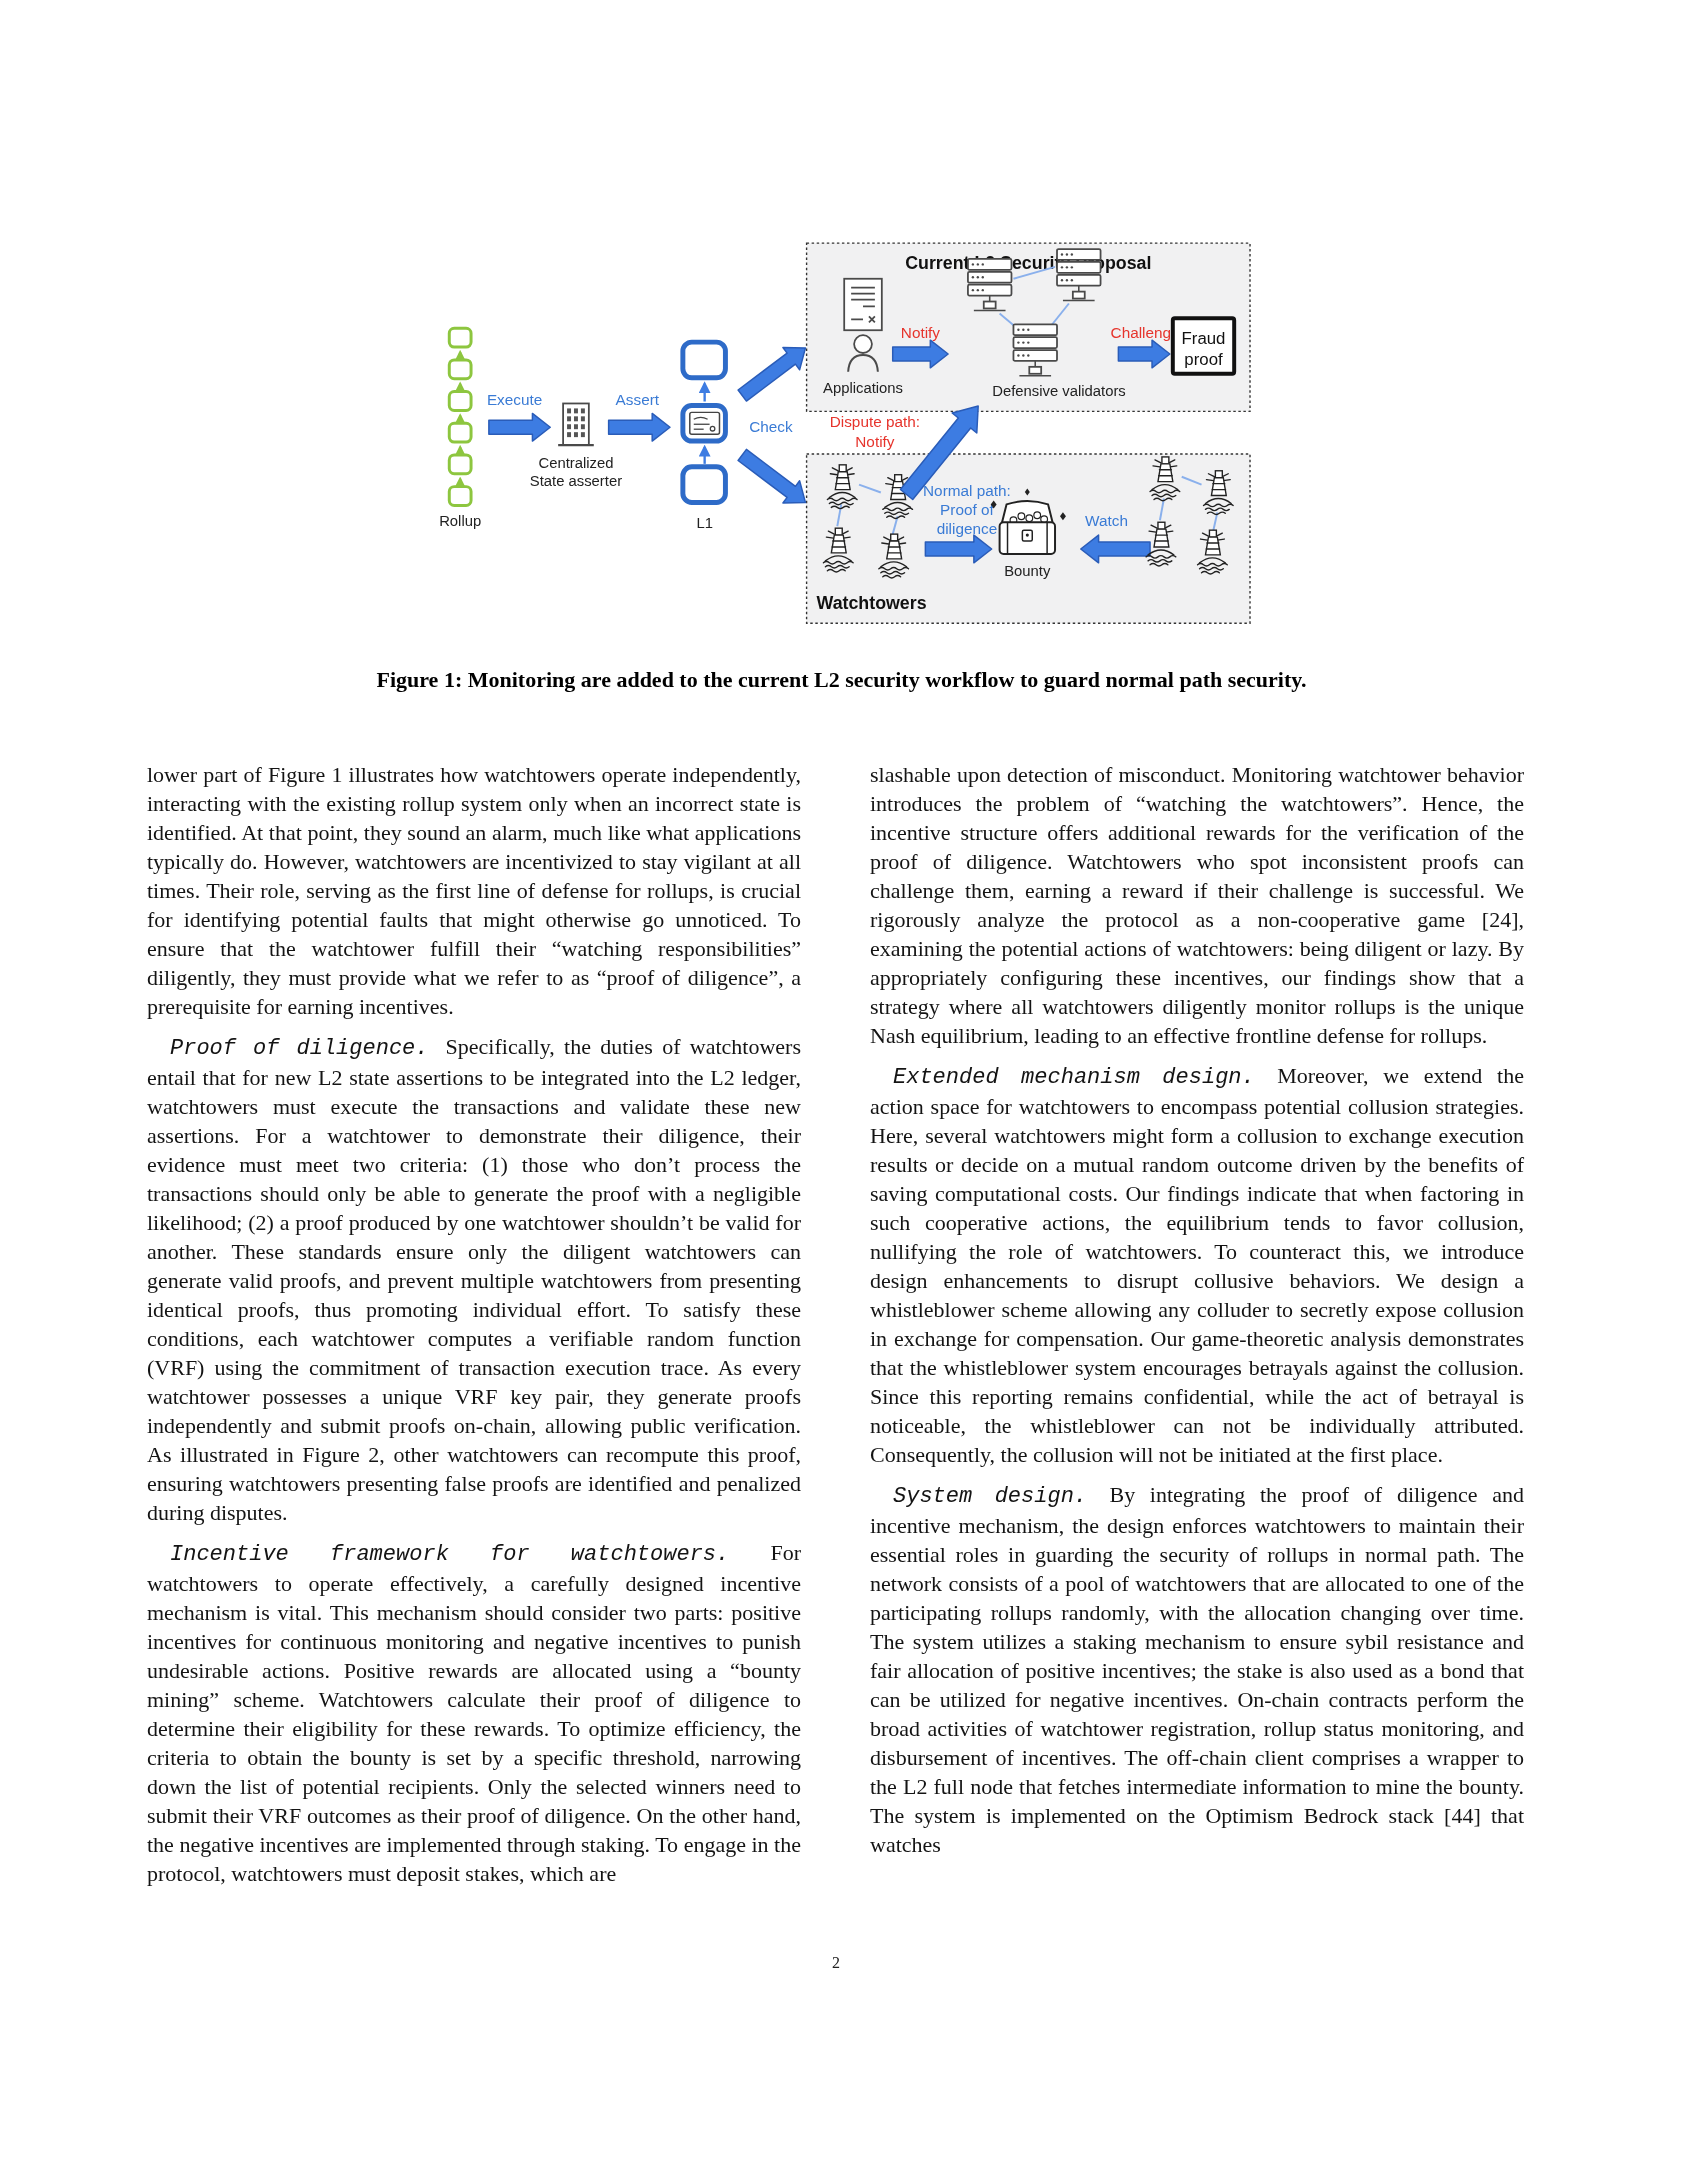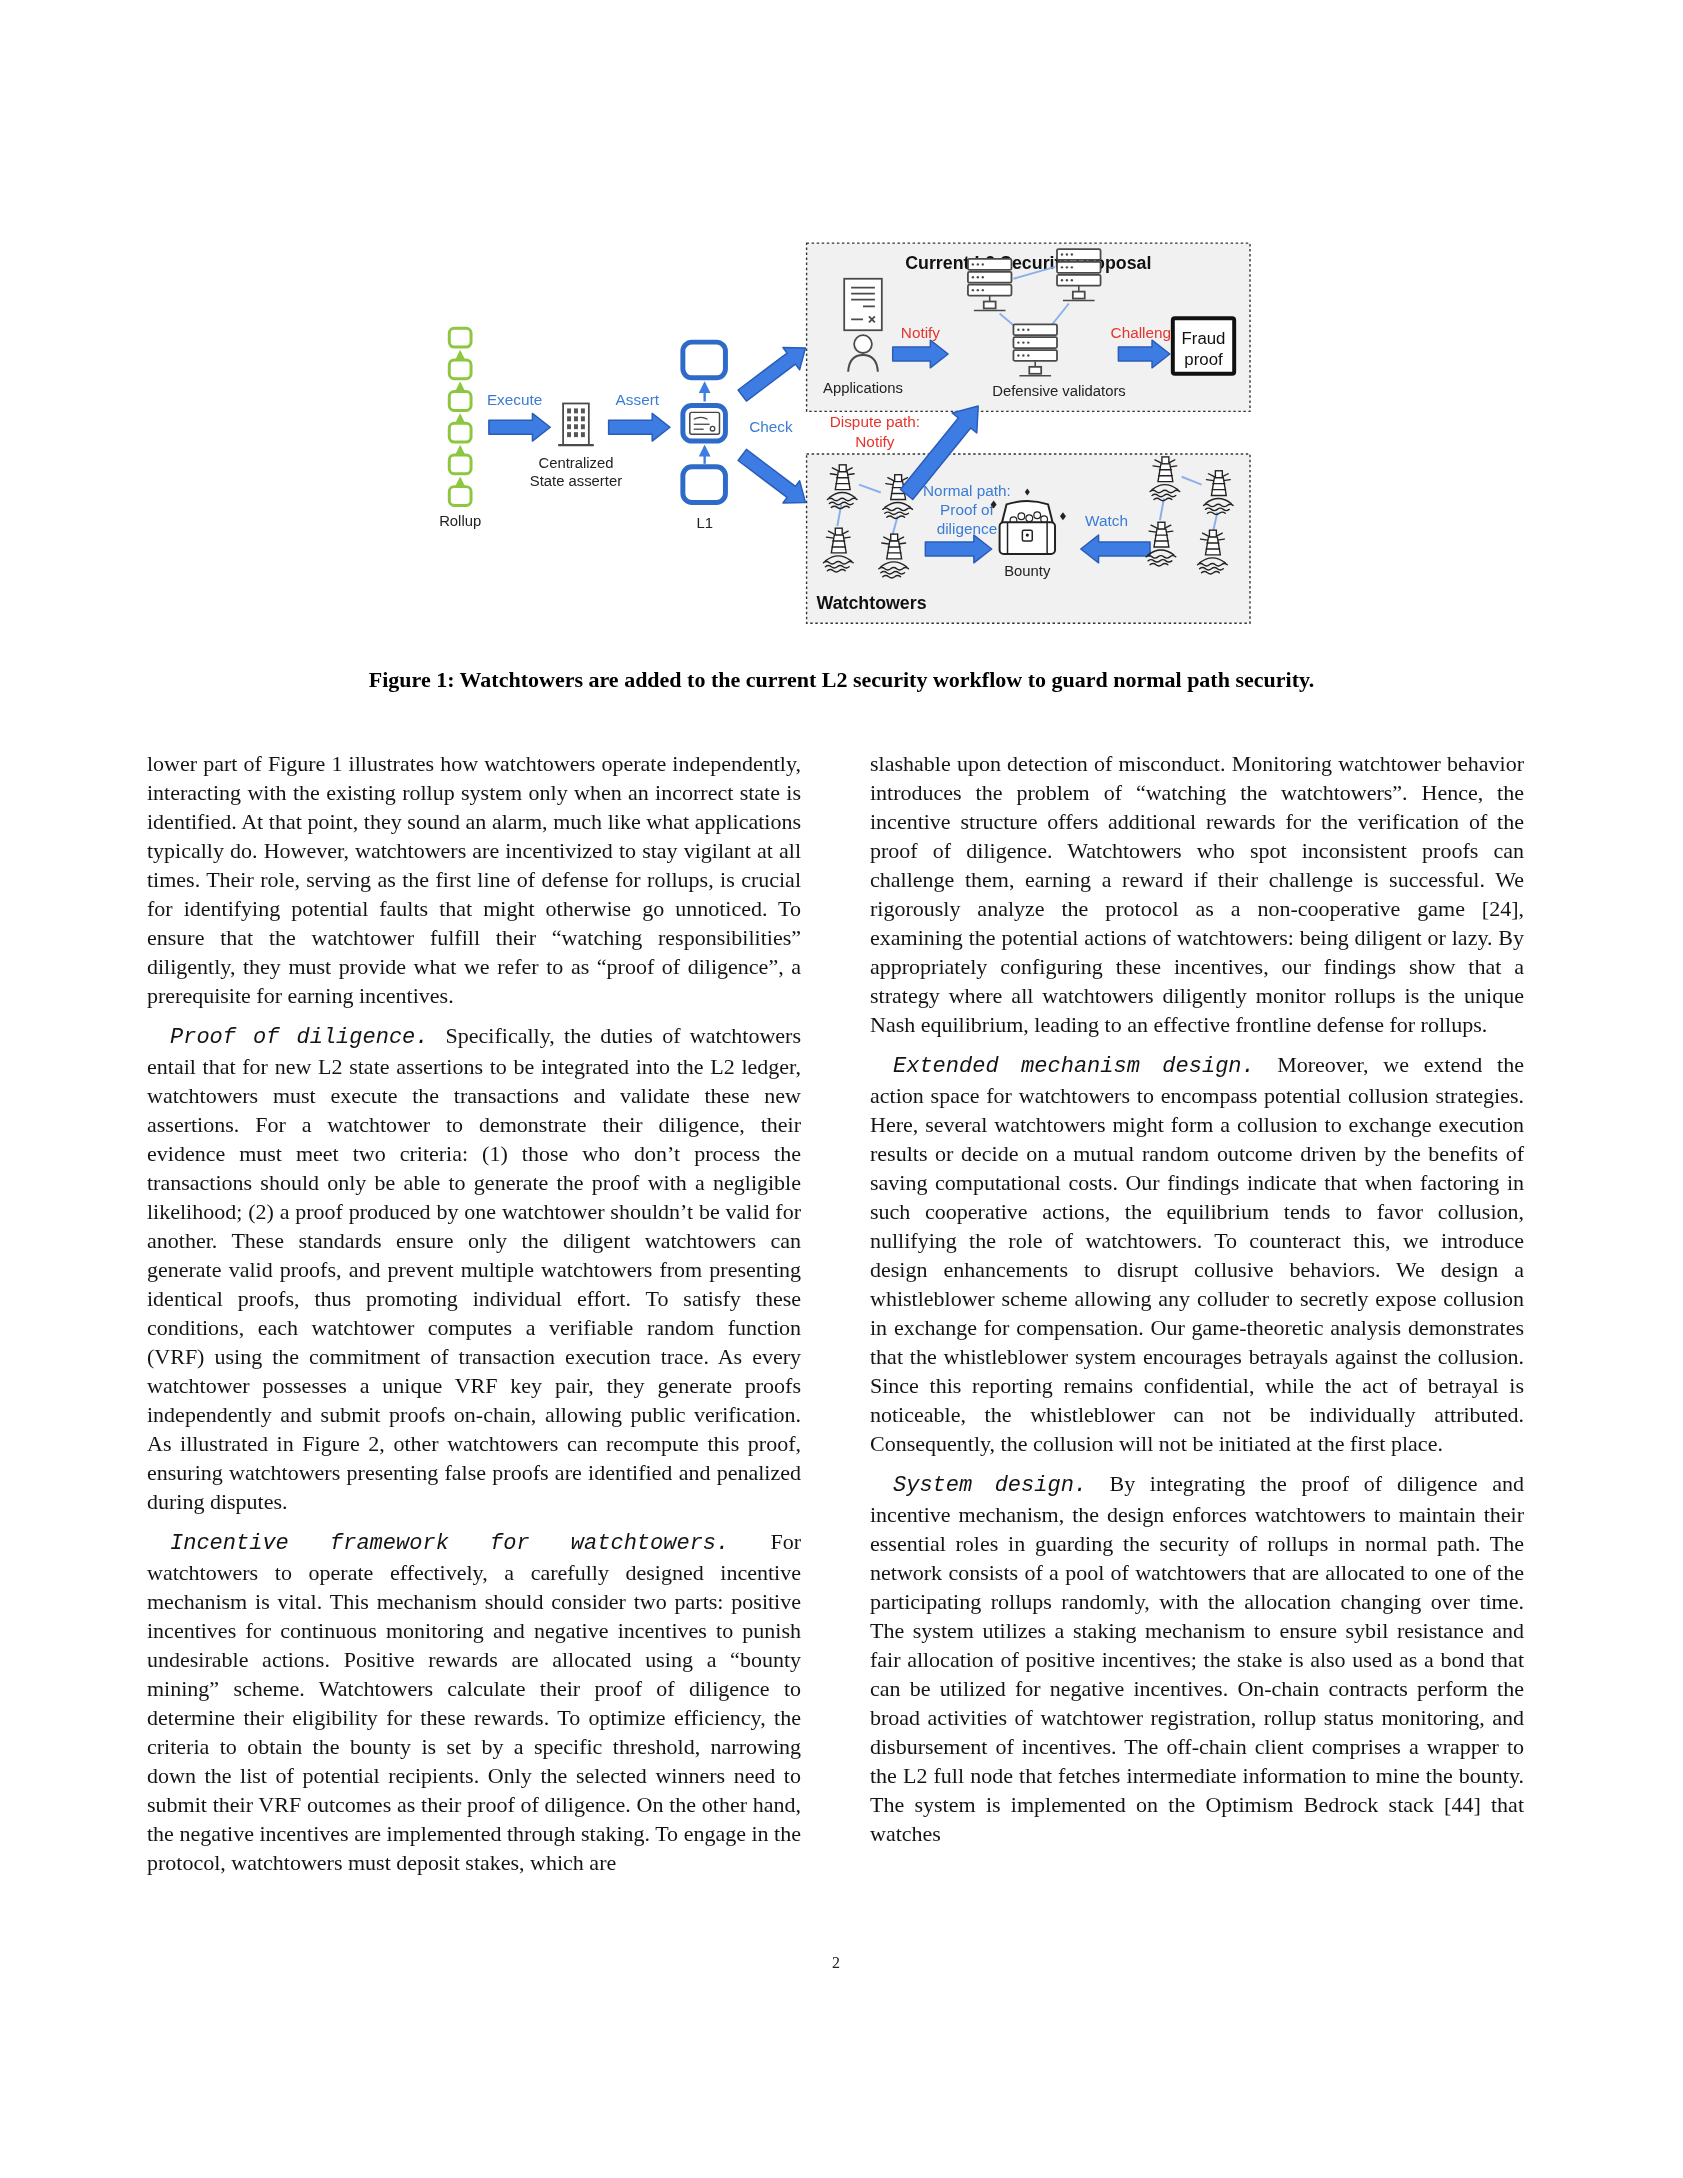--- a/index.html
+++ b/index.html
@@ -4,21 +4,21 @@
 <style>
   html,body{margin:0;padding:0;background:#e8e8e8;}
   .page{position:relative;width:1683px;height:2178px;background:#ffffff;margin:0 auto;
         font-family:"Liberation Serif", serif;color:#141414;overflow:hidden;}
   .figure-wrap{position:absolute;left:277px;top:158px;width:980px;height:485px;}
   .caption{position:absolute;top:667px;left:119px;width:1445px;text-align:center;
            font-weight:bold;font-size:22px;color:#000;}
   .columns{position:absolute;top:744px;left:147px;width:1378px;display:flex;column-gap:69px;}
   .col{width:654px;text-align:justify;font-size:22px;line-height:29px;hyphens:none;}
   .para{margin:0;margin-top:11px;text-indent:23px;}
-  .para.cont{text-indent:0;margin-top:5px;}
+  .para.cont{text-indent:0;margin-top:16px;}
   .para i{font-style:italic;font-family:Liberation Mono, monospace;}
   .pageno{position:absolute;top:1954px;left:147px;width:1378px;text-align:center;font-size:16px;color:#222;}
   
   .sansT{font-family:"Liberation Sans", sans-serif;}
   .lblBlue{fill:#3a7bd5;font-size:15.5px;font-family:"Liberation Sans",sans-serif;}
   .lblRed{fill:#e6342c;font-size:15.5px;font-family:"Liberation Sans",sans-serif;}
   .lblDark{fill:#222;font-size:15px;font-family:"Liberation Sans",sans-serif;}
   .boxTitle{fill:#111;font-size:18px;font-weight:bold;font-family:"Liberation Sans",sans-serif;}
   .fatArrow{fill:#3d7ce2;stroke:#2a5cb8;stroke-width:1.5;stroke-linejoin:round;}
   .dashBox{fill:#f1f1f2;stroke:#333;stroke-width:1.4;stroke-dasharray:2.5 2.6;}
@@ -224,21 +224,21 @@
       </g>
 
       <text x="604" y="272" text-anchor="middle" class="lblRed">Dispute path:</text>
       <text x="604" y="292" text-anchor="middle" class="lblRed">Notify</text>
       <g transform="translate(636,340) rotate(-51)">
         <path class="fatArrow" d="M0,-8 H93 V-16 L115,0 L93,16 V8 H0 Z"></path>
       </g>
     </svg>
   </div>
 
-  <div class="caption">Figure 1: Watchtowers are added to the current L2 security workflow to guard normal path security.</div>
+  <div class="caption">Figure 1: Monitoring are added to the current L2 security workflow to guard normal path security.</div>
 
   <div class="columns">
     <div class="col">
         <p class="para cont">lower part of Figure 1 illustrates how watchtowers operate independently, interacting with the existing rollup system only when an incorrect state is identified. At that point, they sound an alarm, much like what applications typically do. However, watchtowers are incentivized to stay vigilant at all times. Their role, serving as the first line of defense for rollups, is crucial for identifying potential faults that might otherwise go unnoticed. To ensure that the watchtower fulfill their “watching responsibilities” diligently, they must provide what we refer to as “proof of diligence”, a prerequisite for earning incentives.</p>
         <p class="para"><i>Proof of diligence. </i>Specifically, the duties of watchtowers entail that for new L2 state assertions to be integrated into the L2 ledger, watchtowers must execute the transactions and validate these new assertions. For a watchtower to demonstrate their diligence, their evidence must meet two criteria: (1) those who don’t process the transactions should only be able to generate the proof with a negligible likelihood; (2) a proof produced by one watchtower shouldn’t be valid for another. These standards ensure only the diligent watchtowers can generate valid proofs, and prevent multiple watchtowers from presenting identical proofs, thus promoting individual effort. To satisfy these conditions, each watchtower computes a verifiable random function (VRF) using the commitment of transaction execution trace. As every watchtower possesses a unique VRF key pair, they generate proofs independently and submit proofs on-chain, allowing public verification. As illustrated in Figure 2, other watchtowers can recompute this proof, ensuring watchtowers presenting false proofs are identified and penalized during disputes.</p>
         <p class="para"><i>Incentive framework for watchtowers. </i>For watchtowers to operate effectively, a carefully designed incentive mechanism is vital. This mechanism should consider two parts: positive incentives for continuous monitoring and negative incentives to punish undesirable actions. Positive rewards are allocated using a “bounty mining” scheme. Watchtowers calculate their proof of diligence to determine their eligibility for these rewards. To optimize efficiency, the criteria to obtain the bounty is set by a specific threshold, narrowing down the list of potential recipients. Only the selected winners need to submit their VRF outcomes as their proof of diligence. On the other hand, the negative incentives are implemented through staking. To engage in the protocol, watchtowers must deposit stakes, which are</p>
       </div>
     <div class="col">
         <p class="para cont">slashable upon detection of misconduct. Monitoring watchtower behavior introduces the problem of “watching the watchtowers”. Hence, the incentive structure offers additional rewards for the verification of the proof of diligence. Watchtowers who spot inconsistent proofs can challenge them, earning a reward if their challenge is successful. We rigorously analyze the protocol as a non-cooperative game [24], examining the potential actions of watchtowers: being diligent or lazy. By appropriately configuring these incentives, our findings show that a strategy where all watchtowers diligently monitor rollups is the unique Nash equilibrium, leading to an effective frontline defense for rollups.</p>
         <p class="para"><i>Extended mechanism design. </i>Moreover, we extend the action space for watchtowers to encompass potential collusion strategies. Here, several watchtowers might form a collusion to exchange execution results or decide on a mutual random outcome driven by the benefits of saving computational costs. Our findings indicate that when factoring in such cooperative actions, the equilibrium tends to favor collusion, nullifying the role of watchtowers. To counteract this, we introduce design enhancements to disrupt collusive behaviors. We design a whistleblower scheme allowing any colluder to secretly expose collusion in exchange for compensation. Our game-theoretic analysis demonstrates that the whistleblower system encourages betrayals against the collusion. Since this reporting remains confidential, while the act of betrayal is noticeable, the whistleblower can not be individually attributed. Consequently, the collusion will not be initiated at the first place.</p>

